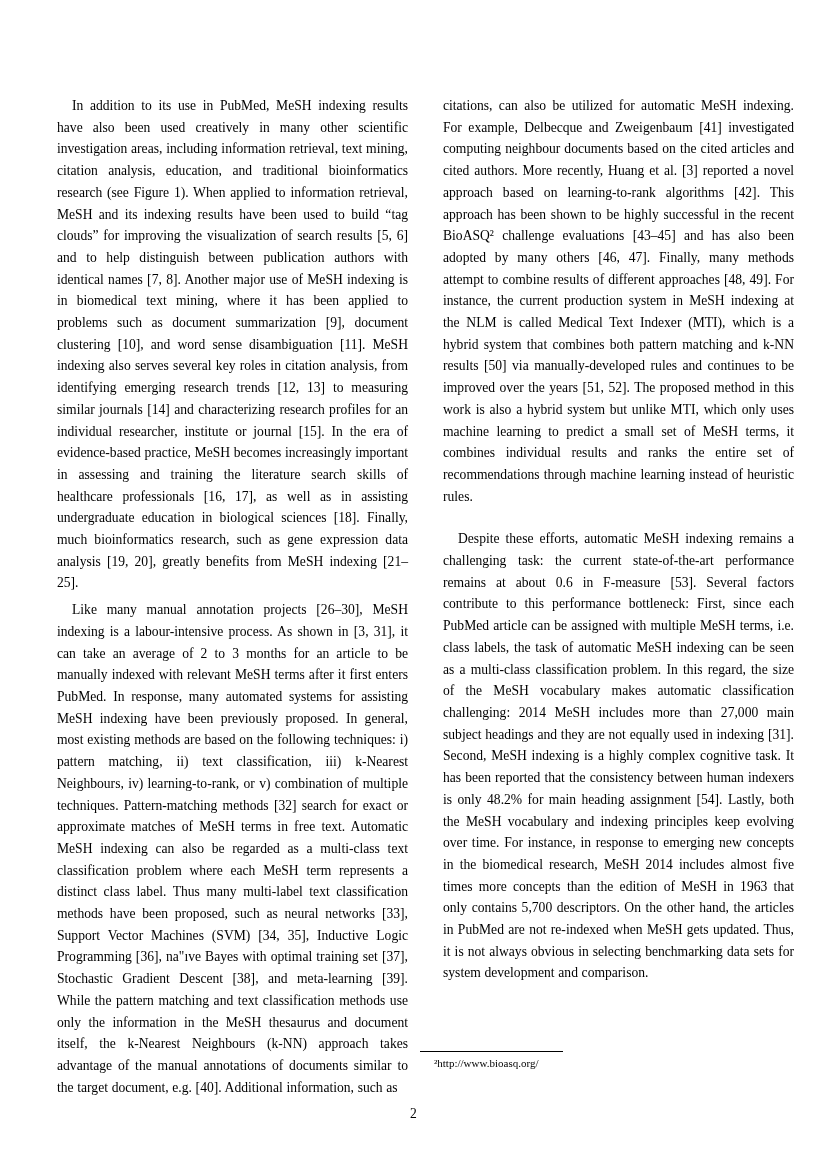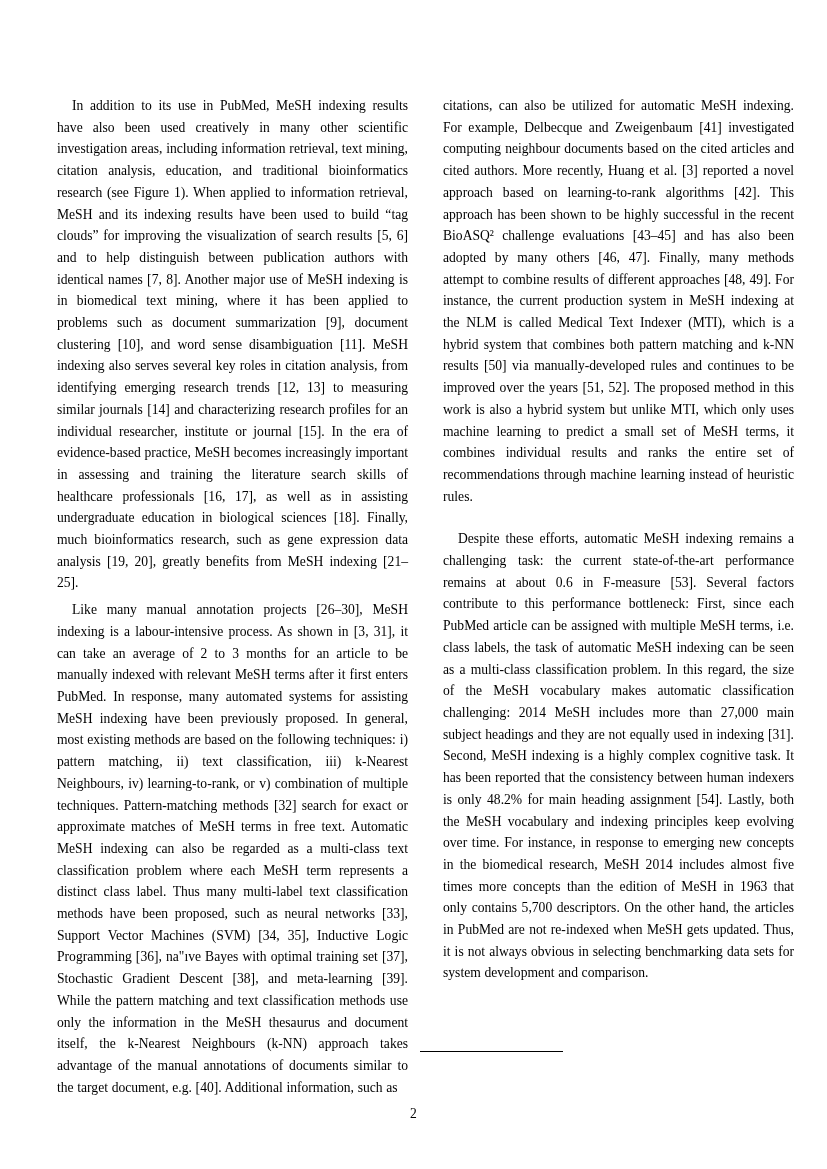--- a/index.html
+++ b/index.html
@@ -73,17 +73,18 @@
     <p class="para indent">Like many manual annotation projects [26–30], MeSH indexing is a labour-intensive process. As shown in [3, 31], it can take an average of 2 to 3 months for an article to be manually indexed with relevant MeSH terms after it first enters PubMed. In response, many automated systems for assisting MeSH indexing have been previously proposed. In general, most existing methods are based on the following techniques: i) pattern matching, ii) text classification, iii) k-Nearest Neighbours, iv) learning-to-rank, or v) combination of multiple techniques. Pattern-matching methods [32] search for exact or approximate matches of MeSH terms in free text. Automatic MeSH indexing can also be regarded as a multi-class text classification problem where each MeSH term represents a distinct class label. Thus many multi-label text classification methods have been proposed, such as neural networks [33], Support Vector Machines (SVM) [34, 35], Inductive Logic Programming [36], na"ıve Bayes with optimal training set [37], Stochastic Gradient Descent [38], and meta-learning [39]. While the pattern matching and text classification methods use only the information in the MeSH thesaurus and document itself, the k-Nearest Neighbours (k-NN) approach takes advantage of the manual annotations of documents similar to the target document, e.g. [40]. Additional information, such as</p>
   </div>
 
   <div class="column column-right">
     <p class="para">citations, can also be utilized for automatic MeSH indexing. For example, Delbecque and Zweigenbaum [41] investigated computing neighbour documents based on the cited articles and cited authors. More recently, Huang et al. [3] reported a novel approach based on learning-to-rank algorithms [42]. This approach has been shown to be highly successful in the recent BioASQ² challenge evaluations [43–45] and has also been adopted by many others [46, 47]. Finally, many methods attempt to combine results of different approaches [48, 49]. For instance, the current production system in MeSH indexing at the NLM is called Medical Text Indexer (MTI), which is a hybrid system that combines both pattern matching and k-NN results [50] via manually-developed rules and continues to be improved over the years [51, 52]. The proposed method in this work is also a hybrid system but unlike MTI, which only uses machine learning to predict a small set of MeSH terms, it combines individual results and ranks the entire set of recommendations through machine learning instead of heuristic rules.</p>
     <p class="para indent gap-before">Despite these efforts, automatic MeSH indexing remains a challenging task: the current state-of-the-art performance remains at about 0.6 in F-measure [53]. Several factors contribute to this performance bottleneck: First, since each PubMed article can be assigned with multiple MeSH terms, i.e. class labels, the task of automatic MeSH indexing can be seen as a multi-class classification problem. In this regard, the size of the MeSH vocabulary makes automatic classification challenging: 2014 MeSH includes more than 27,000 main subject headings and they are not equally used in indexing [31]. Second, MeSH indexing is a highly complex cognitive task. It has been reported that the consistency between human indexers is only 48.2% for main heading assignment [54]. Lastly, both the MeSH vocabulary and indexing principles keep evolving over time. For instance, in response to emerging new concepts in the biomedical research, MeSH 2014 includes almost five times more concepts than the edition of MeSH in 1963 that only contains 5,700 descriptors. On the other hand, the articles in PubMed are not re-indexed when MeSH gets updated. Thus, it is not always obvious in selecting benchmarking data sets for system development and comparison.</p>
   </div>
 
   <div class="footnote">
     <div class="footnote-rule"></div>
+    <div class="footnote-text">²http://www.bioasq.org/</div>
   </div>
 
   <div class="page-number">2</div>
 
 </div>
 
 </body></html>

